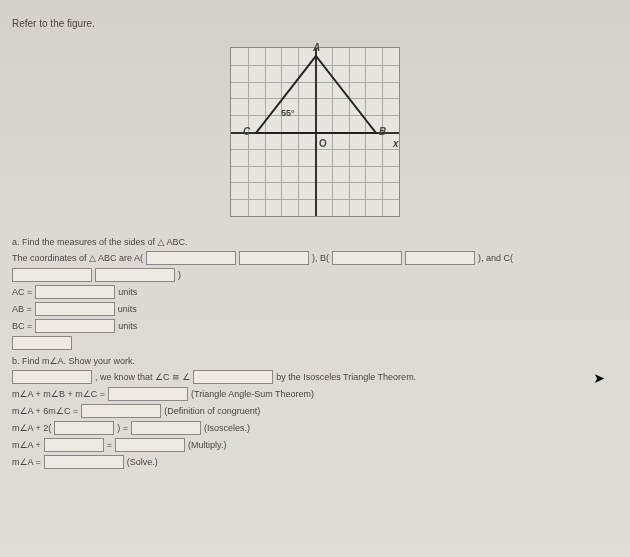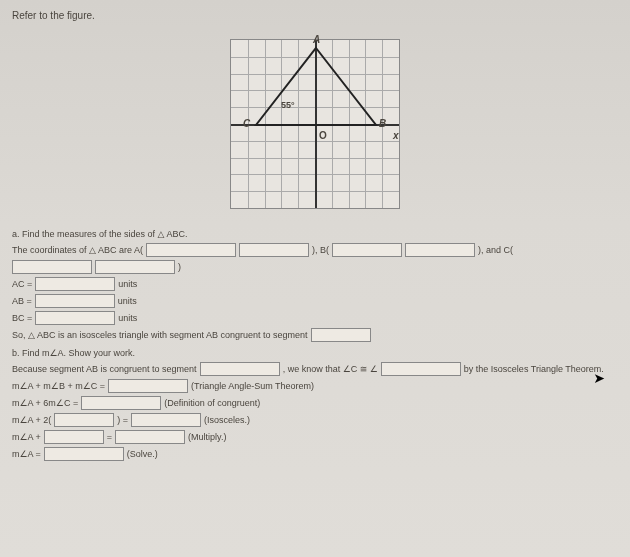--- a/index.html
+++ b/index.html
@@ -7,21 +7,21 @@
       width: 630px;
       height: 557px;
       background: linear-gradient(180deg, #d4d1cc 0%, #dcd9d4 40%, #e0ddd8 100%);
       font-family: Arial, sans-serif;
       font-size: 9px;
       color: #4a453e;
       padding: 10px 12px;
       overflow: hidden;
       position: relative;
     }
-    .header { font-size: 10px; margin-bottom: 8px; }
+    .header { font-size: 10px; margin-bottom: 8px; margin-top: 8px; }
     .figure-area {
       width: 190px;
       height: 190px;
       margin: 0 auto 10px;
       position: relative;
     }
     .grid {
       position: absolute;
       left: 10px;
       top: 10px;
@@ -133,28 +133,26 @@
   <span class="blank w80"></span>
   <span>units</span>
 </div>
 <div class="line">
   <span class="ital">BC =</span>
   <span class="blank w80"></span>
   <span>units</span>
 </div>
 
 <div class="line">
-  <span>So, △ ABC is an isosceles triangle with segment AB congruent to segment</span>
   <span class="blank w60"></span>
 </div>
 
 <div class="section">b. Find m∠A. Show your work.</div>
 
 <div class="line">
-  <span>Because segment AB is congruent to segment</span>
   <span class="blank w80"></span>
   <span>, we know that ∠C ≅ ∠</span>
   <span class="blank w80"></span>
   <span>by the Isosceles Triangle Theorem.</span>
 </div>
 
 <div class="line">
   <span class="ital">m∠A + m∠B + m∠C =</span>
   <span class="blank w80"></span>
   <span>(Triangle Angle-Sum Theorem)</span>

